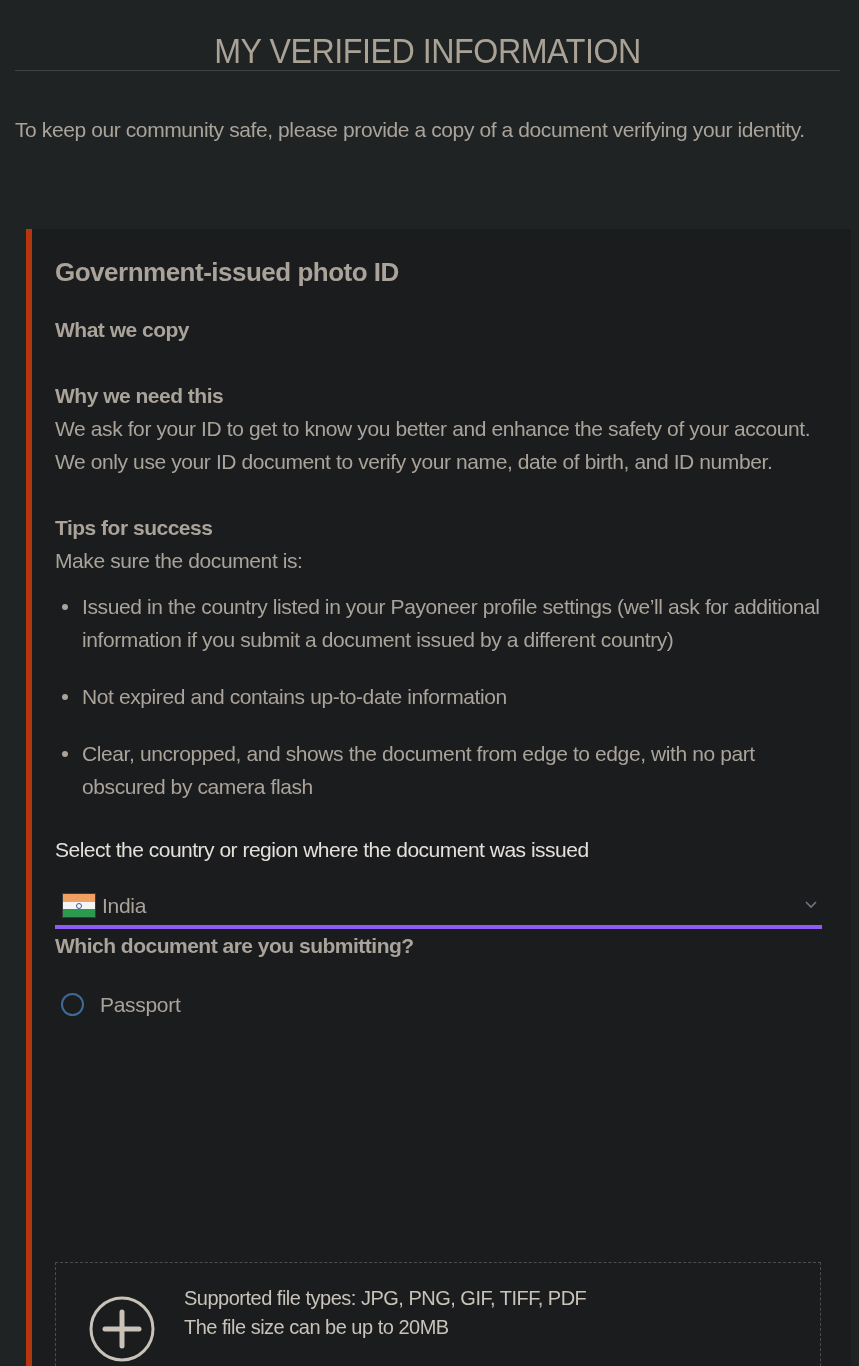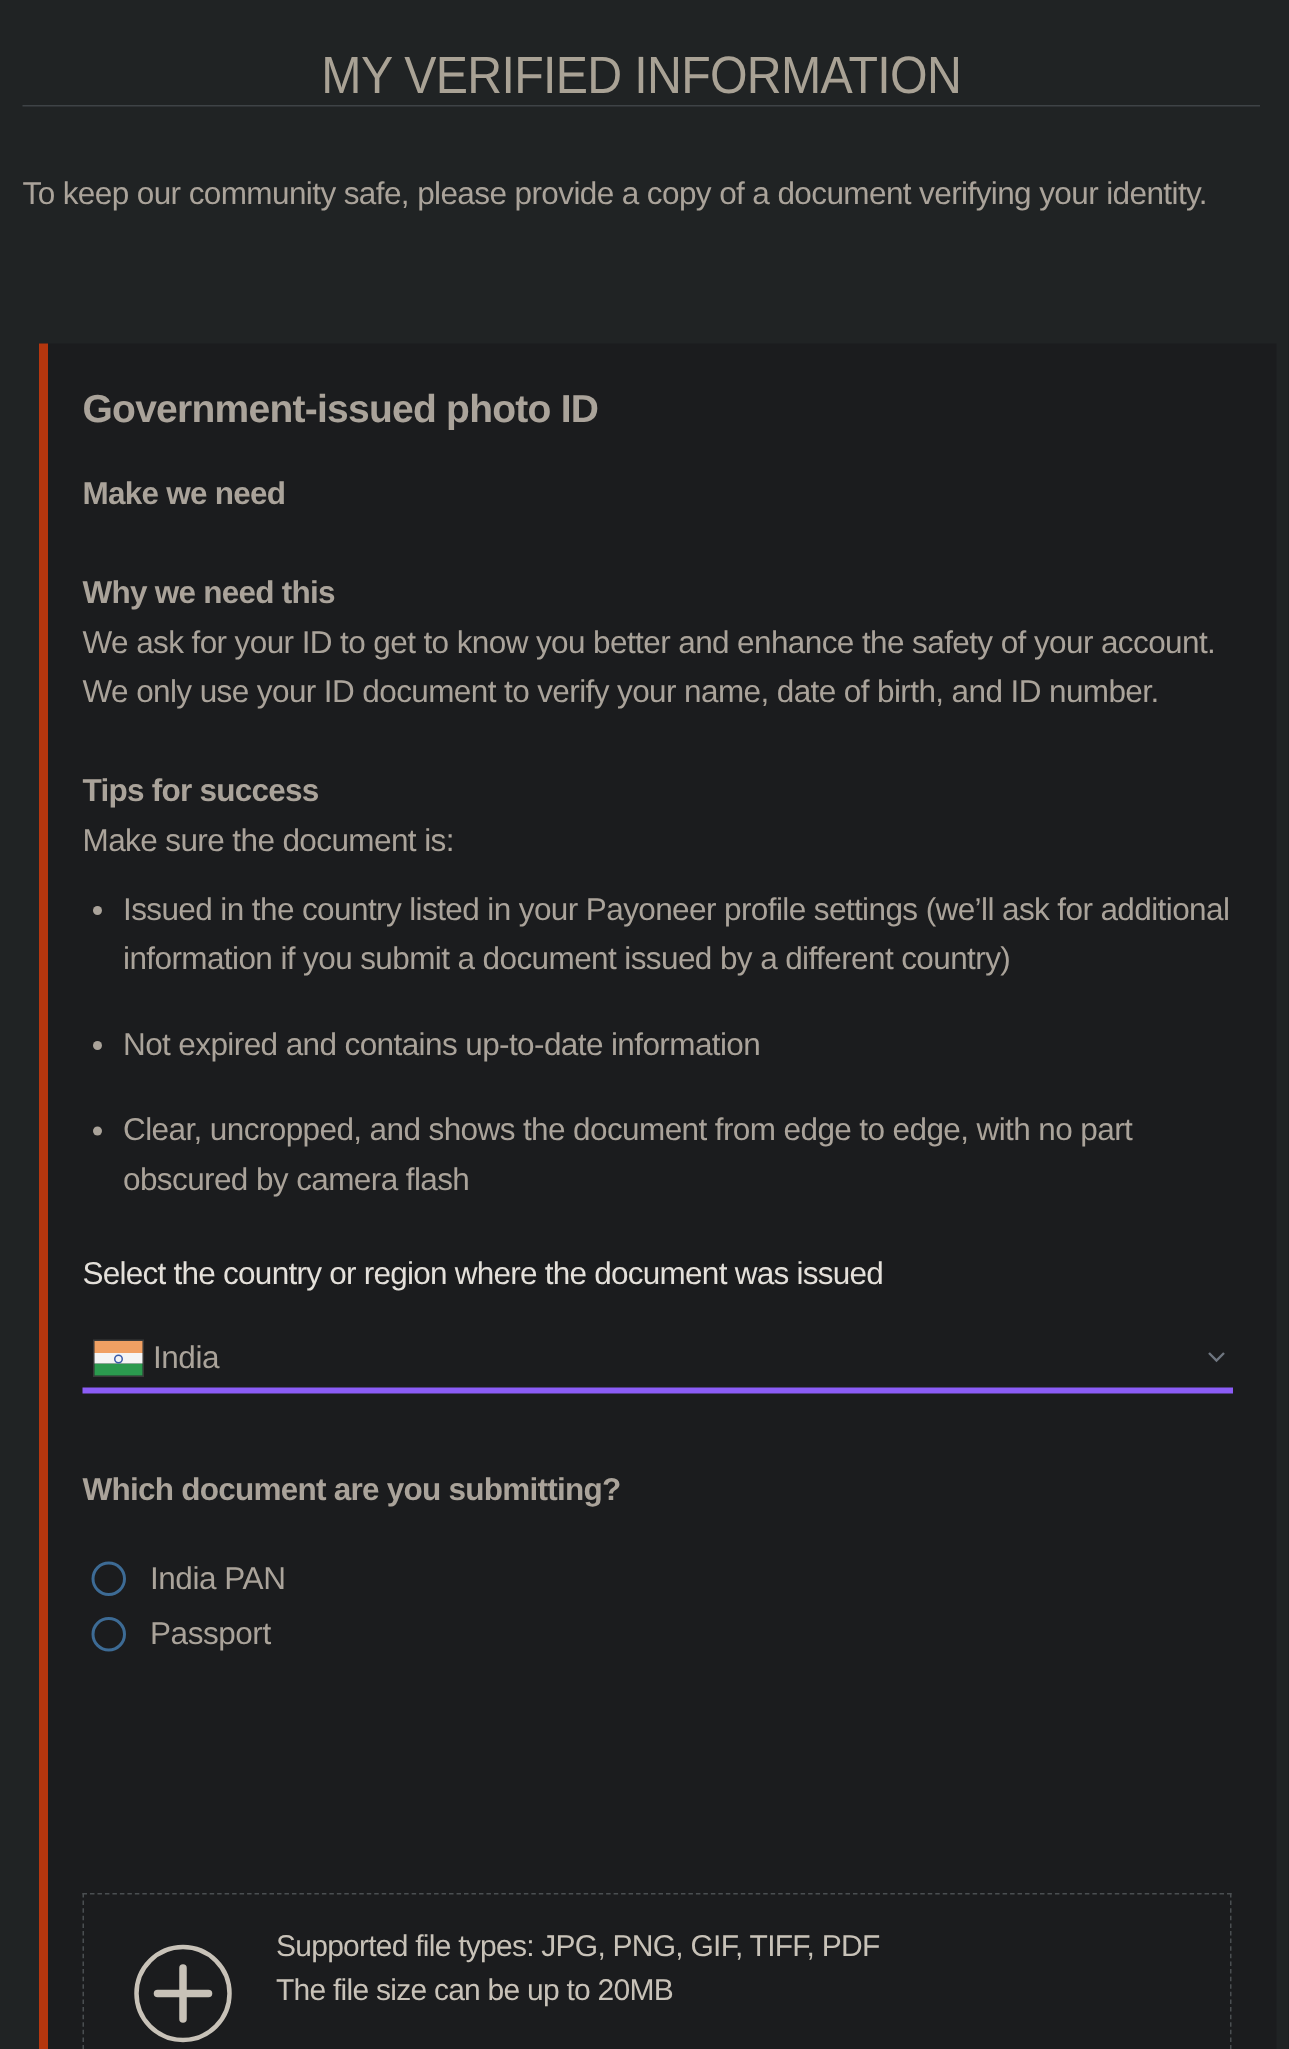--- a/index.html
+++ b/index.html
@@ -160,21 +160,20 @@
       letter-spacing: -0.3px;
     }
     .chevron {
       position: absolute;
       right: 3px;
       top: 10px;
       width: 16px;
       height: 16px;
     }
     .doc-question {
-      margin-top: 48px;
       font-size: 21px;
       font-weight: bold;
       line-height: 33px;
       color: #aaa39a;
       letter-spacing: -0.5px;
     }
     .radios {
       margin-top: 24px;
     }
     .radio-row {
@@ -238,21 +237,21 @@
 
 <div class="page">
   <h1 class="page-title">MY VERIFIED INFORMATION</h1>
   <div class="divider"></div>
   <p class="intro">To keep our community safe, please provide a copy of a document verifying your identity.</p>
 
   <div class="card">
     <h2 class="card-title">Government-issued photo ID</h2>
 
     <div class="section">
-      <div class="section-heading">Make we need</div>
+      <div class="section-heading">What we copy</div>
     </div>
 
     <div class="section">
       <div class="section-heading">Why we need this</div>
       <div class="section-body">We ask for your ID to get to know you better and enhance the safety of your account. We only use your ID document to verify your name, date of birth, and ID number.</div>
     </div>
 
     <div class="section">
       <div class="section-heading">Tips for success</div>
       <div class="section-body">Make sure the document is:</div>
@@ -275,24 +274,20 @@
       <span class="select-value">India</span>
       <svg class="chevron" viewBox="0 0 16 16">
         <polyline points="3,6 8,11 13,6" fill="none" stroke="#6f7680" stroke-width="1.6"></polyline>
       </svg>
     </div>
 
     <div class="doc-question">Which document are you submitting?</div>
     <div class="radios">
       <div class="radio-row">
         <span class="radio"></span>
-        <span class="radio-label">India PAN</span>
-      </div>
-      <div class="radio-row">
-        <span class="radio"></span>
         <span class="radio-label">Passport</span>
       </div>
     </div>
 
     <div class="dropzone">
       <svg class="dz-icon" viewBox="0 0 68 68">
         <circle cx="34" cy="34" r="31" fill="none" stroke="#c8c2b8" stroke-width="3"></circle>
         <line x1="34" y1="17" x2="34" y2="51" stroke="#c8c2b8" stroke-width="5" stroke-linecap="round"></line>
         <line x1="17" y1="34" x2="51" y2="34" stroke="#c8c2b8" stroke-width="5" stroke-linecap="round"></line>
       </svg>

